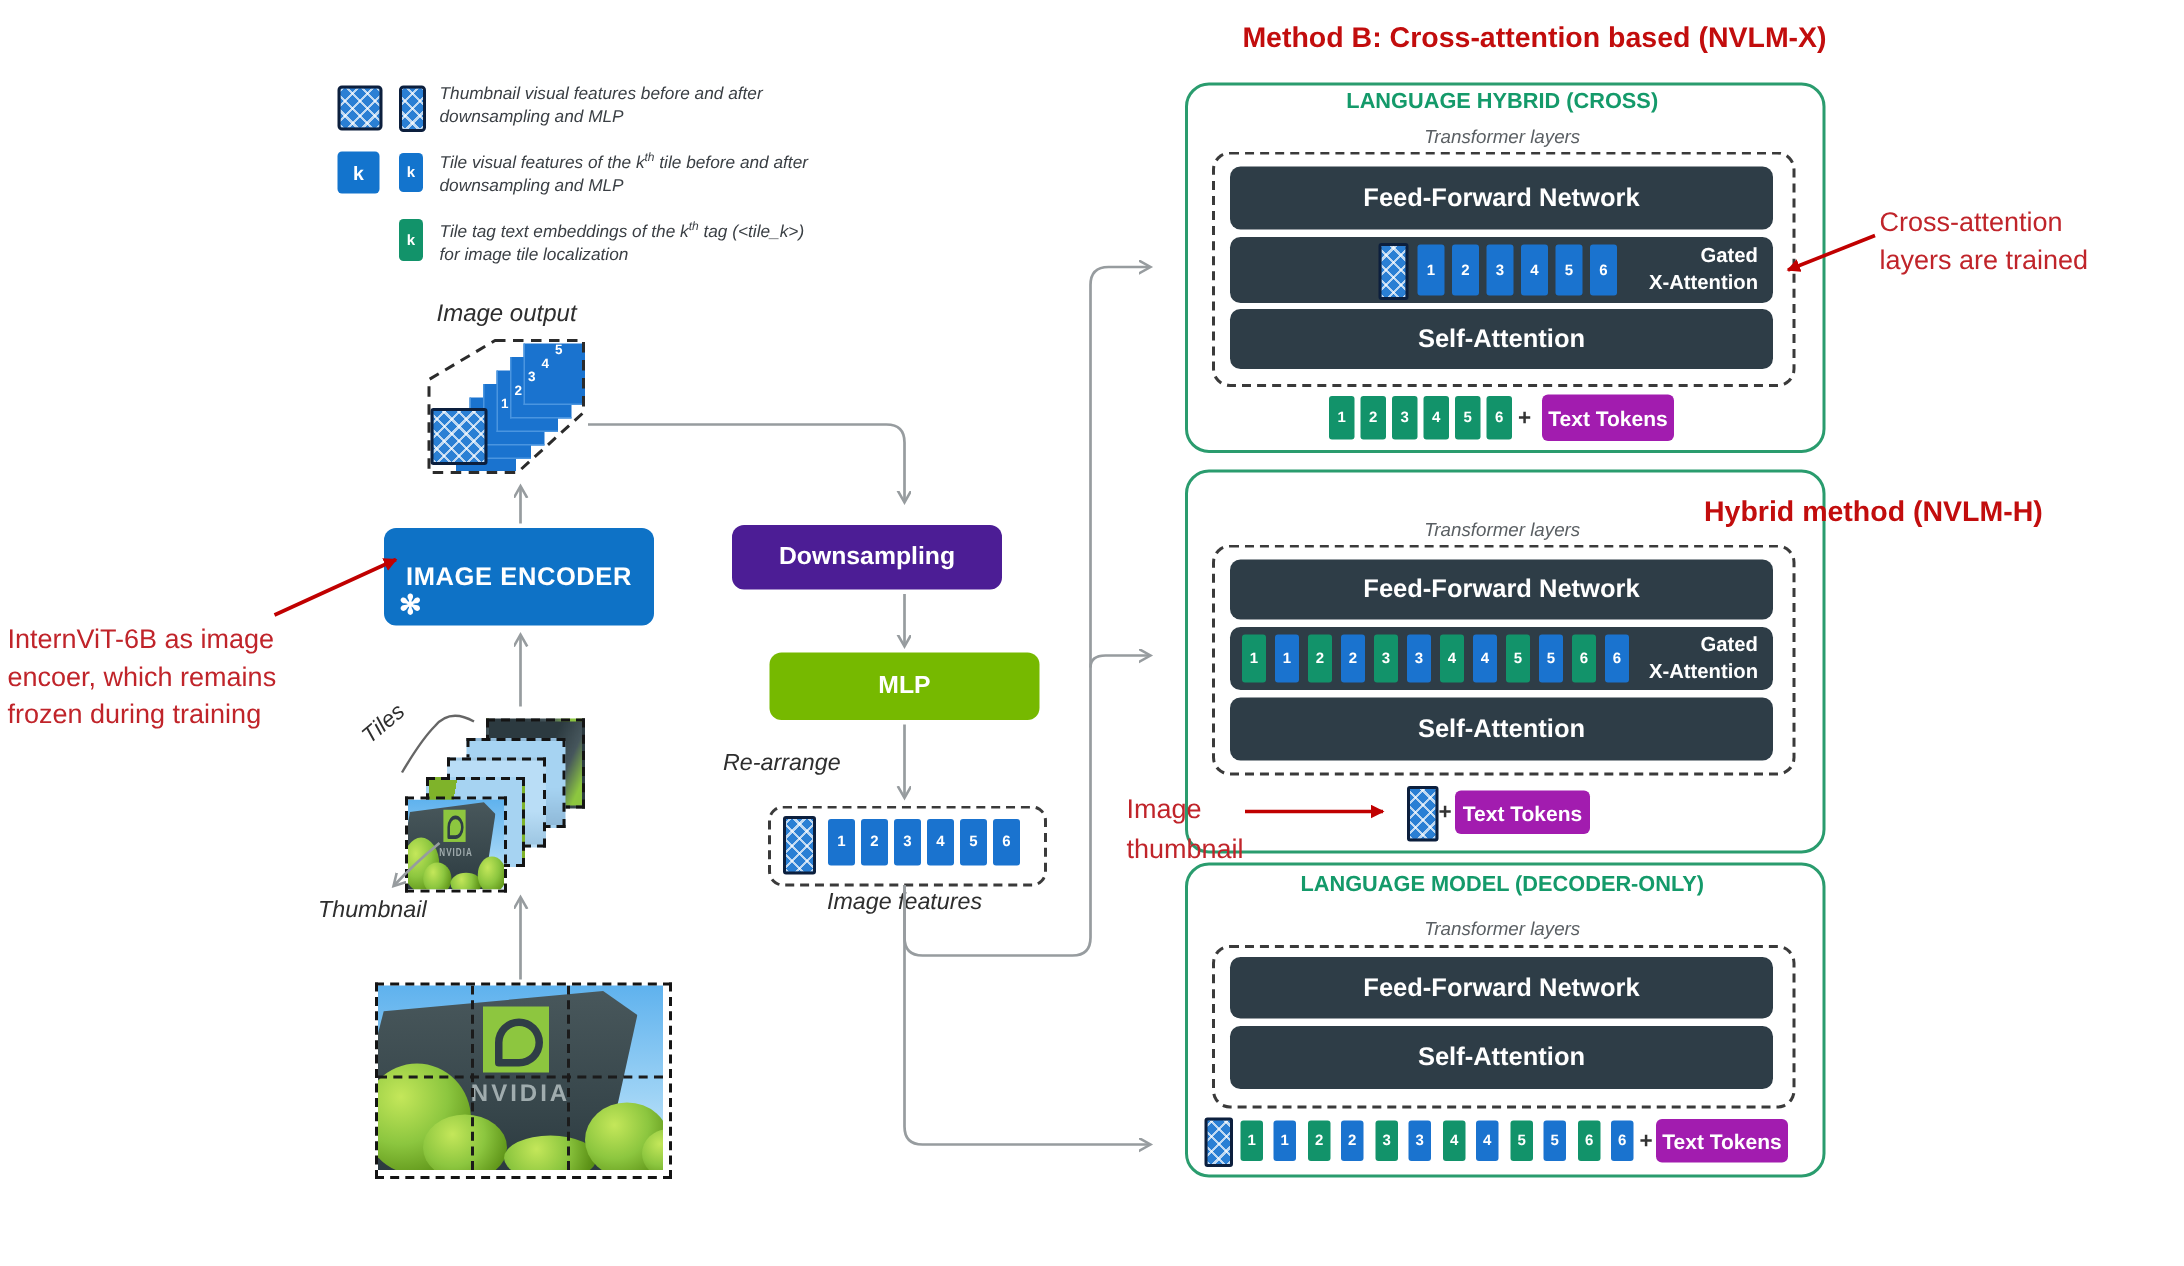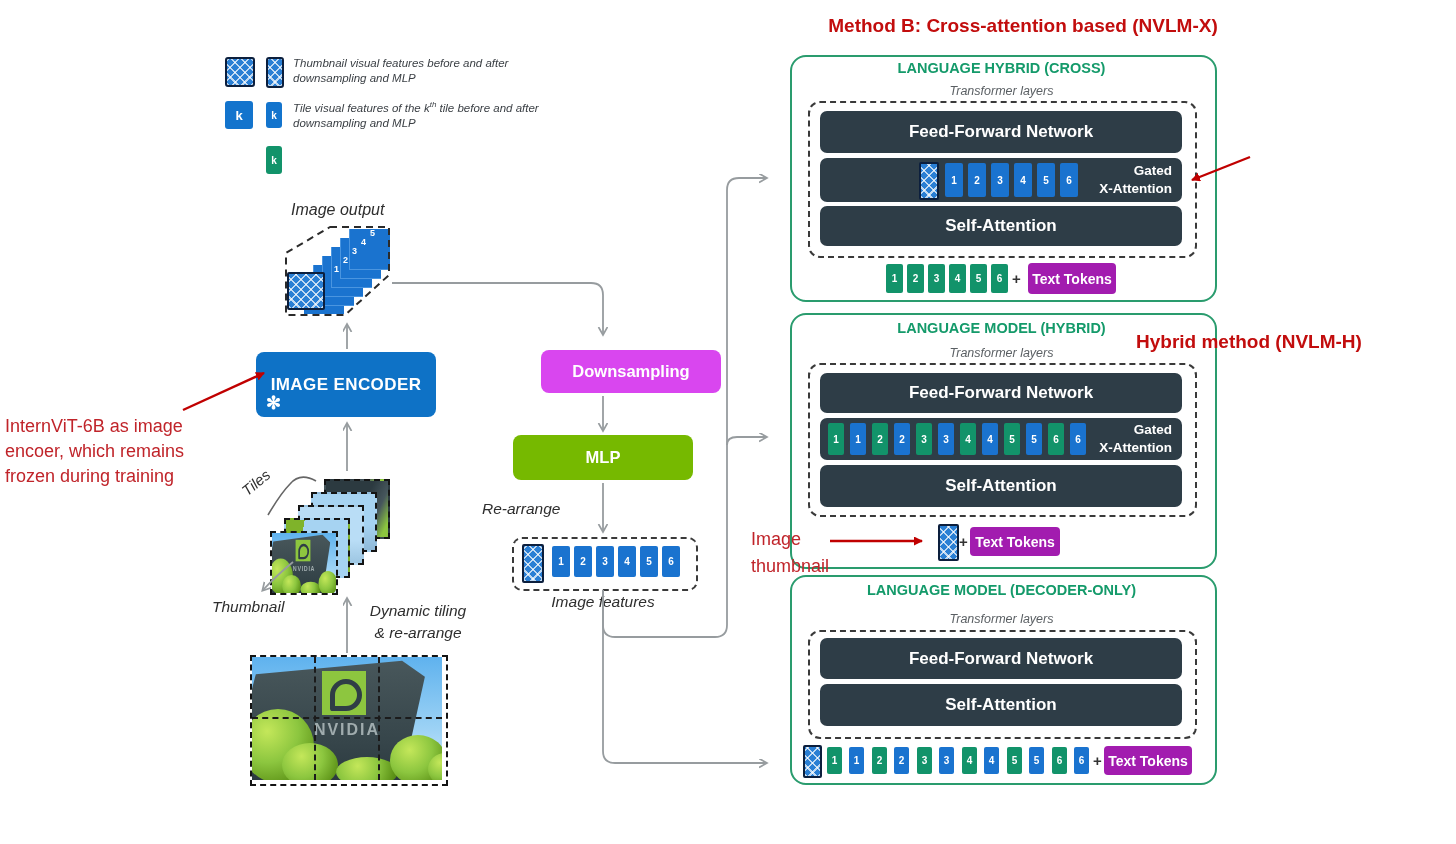--- a/index.html
+++ b/index.html
@@ -64,20 +64,21 @@
       <span>k</span>
     </div>
   <div class="lgsq" style="left:266px;top:102px;width:16px;height:26px;background:#1374cd;font-size:10px;">
       <span>k</span>
     </div>
   <div class="lgtext" style="left:293px;top:100px;"><span>Tile visual features of the k</span><sup>th</sup><span> tile before and after downsampling and MLP</span></div>
 
   <div class="lgsq" style="left:266px;top:146px;width:16px;height:28px;background:#12936a;font-size:10px;">
       <span>k</span>
     </div>
+  <div class="lgtext" style="left:293px;top:146px;"><span>Tile tag text embeddings of the k</span><sup>th</sup><span> tag (&lt;tile_k&gt;) for image tile localization</span></div>
 
   <div class="abs it" style="left:291px;top:201px;font-size:16px;color:#2e2e2e;">Image output</div>
   <div class="abs" style="left:304px;top:274px;width:40px;height:40px;background:#1a73cf;"></div>
   <div class="abs" style="left:313px;top:265px;width:40px;height:40px;background:#1a73cf;border-left:1px solid #4a95e0;border-bottom:1px solid #4a95e0;"></div>
   <div class="abs" style="left:322px;top:256px;width:40px;height:40px;background:#1a73cf;border-left:1px solid #4a95e0;border-bottom:1px solid #4a95e0;"></div>
   <div class="abs" style="left:331px;top:247px;width:40px;height:40px;background:#1a73cf;border-left:1px solid #4a95e0;border-bottom:1px solid #4a95e0;"></div>
   <div class="abs" style="left:340px;top:238px;width:40px;height:40px;background:#1a73cf;border-left:1px solid #4a95e0;border-bottom:1px solid #4a95e0;"></div>
   <div class="abs" style="left:349px;top:229px;width:40px;height:40px;background:#1a73cf;border-left:1px solid #4a95e0;border-bottom:1px solid #4a95e0;"></div>
   <span class="num" style="left:334px;top:264px;">1</span>
   <span class="num" style="left:343px;top:255px;">2</span>
@@ -109,43 +110,39 @@
           <div class="nveye"></div>
         </div>
       <div class="nvword">NVIDIA</div>
       <div class="bush" style="left:-10px;top:52px;width:72px;height:74px;"></div>
       <div class="bush" style="left:30px;top:86px;width:56px;height:44px;"></div>
       <div class="bush" style="left:84px;top:100px;width:62px;height:30px;"></div>
       <div class="bush" style="left:138px;top:78px;width:56px;height:50px;"></div>
     </div>
   </div>
   <div class="abs it" style="left:212px;top:598px;font-size:15.5px;color:#2e2e2e;">Thumbnail</div>
-  <div class="abs it" style="left:352px;top:600px;width:132px;text-align:center;font-size:15.5px;color:#2e2e2e;line-height:1.45;">
-    <div>Dynamic tiling</div>
-    <div>&amp; re-arrange</div>
-  </div>
 
   <div class="photo" style="left:252px;top:657px;width:190px;height:123px;">
     <div class="bldg"></div>
     <div class="nvlogo">
         <div class="nveye"></div>
       </div>
     <div class="nvword">NVIDIA</div>
     <div class="bush" style="left:-10px;top:52px;width:72px;height:74px;"></div>
     <div class="bush" style="left:30px;top:86px;width:56px;height:44px;"></div>
     <div class="bush" style="left:84px;top:100px;width:62px;height:30px;"></div>
     <div class="bush" style="left:138px;top:78px;width:56px;height:50px;"></div>
     <div class="bush" style="left:176px;top:96px;width:34px;height:32px;"></div>
     <div class="gridv" style="left:62px;"></div>
     <div class="gridv" style="left:126px;"></div>
     <div class="gridh" style="top:60px;"></div>
   </div>
   <div class="abs" style="left:250px;top:655px;width:194px;height:127px;border:2px dashed #141414;"></div>
 
-  <div class="pipe" style="left:541px;top:350px;width:180px;height:43px;background:#d946ef;">
+  <div class="pipe" style="left:488px;top:350px;width:180px;height:43px;background:#4c1d95;">
       <span>Downsampling</span>
     </div>
   <div class="pipe" style="left:513px;top:435px;width:180px;height:45px;background:#76b900;">
       <span>MLP</span>
     </div>
   <div class="abs it" style="left:482px;top:500px;font-size:15.5px;color:#2e2e2e;">Re-arrange</div>
 
   <div class="dashbox" style="left:512px;top:537px;width:182px;height:50px;border-radius:10px;"></div>
   <div class="abs xhatch" style="left:522px;top:544px;width:18px;height:35px;"></div>
   <span class="tile blue" style="left:552px;top:546px;width:18px;height:31px;">1</span>
@@ -183,23 +180,26 @@
   <span class="tile green" style="left:886px;top:264px;width:17px;height:29px;">1</span>
   <span class="tile green" style="left:907px;top:264px;width:17px;height:29px;">2</span>
   <span class="tile green" style="left:928px;top:264px;width:17px;height:29px;">3</span>
   <span class="tile green" style="left:949px;top:264px;width:17px;height:29px;">4</span>
   <span class="tile green" style="left:970px;top:264px;width:17px;height:29px;">5</span>
   <span class="tile green" style="left:991px;top:264px;width:17px;height:29px;">6</span>
   <span class="plus" style="left:1012px;top:270px;">+</span>
   <div class="ttok" style="left:1028px;top:263px;width:88px;height:31px;">
       <span>Text Tokens</span>
     </div>
+  <div class="rednote" style="left:1253px;top:136px;font-size:18px;">
+    <div>Cross-attention</div>
+    <div>layers are trained</div>
+  </div>
 
   <div class="greenbox" style="left:790px;top:313px;width:423px;height:252px;"></div>
-  <div class="gtitle" style="left:790px;top:320px;width:423px;">LANGUAGE MODEL (HYBRID)</div>
   <div class="redhead" style="left:1136px;top:331px;width:270px;text-align:left;">Hybrid method (NVLM-H)</div>
   <div class="tlayers" style="left:790px;top:346px;width:423px;">Transformer layers</div>
   <div class="dashbox" style="left:808px;top:363px;width:385px;height:150px;"></div>
   <div class="darkrow" style="left:820px;top:373px;width:362px;height:40px;">
       <span>Feed-Forward Network</span>
     </div>
   <div class="darkrow" style="left:820px;top:418px;width:362px;height:42px;">
     <span class="tile green" style="left:8px;top:5px;width:16px;height:32px;">1</span>
     <span class="tile blue" style="left:30px;top:5px;width:16px;height:32px;">1</span>
     <span class="tile green" style="left:52px;top:5px;width:16px;height:32px;">2</span>

